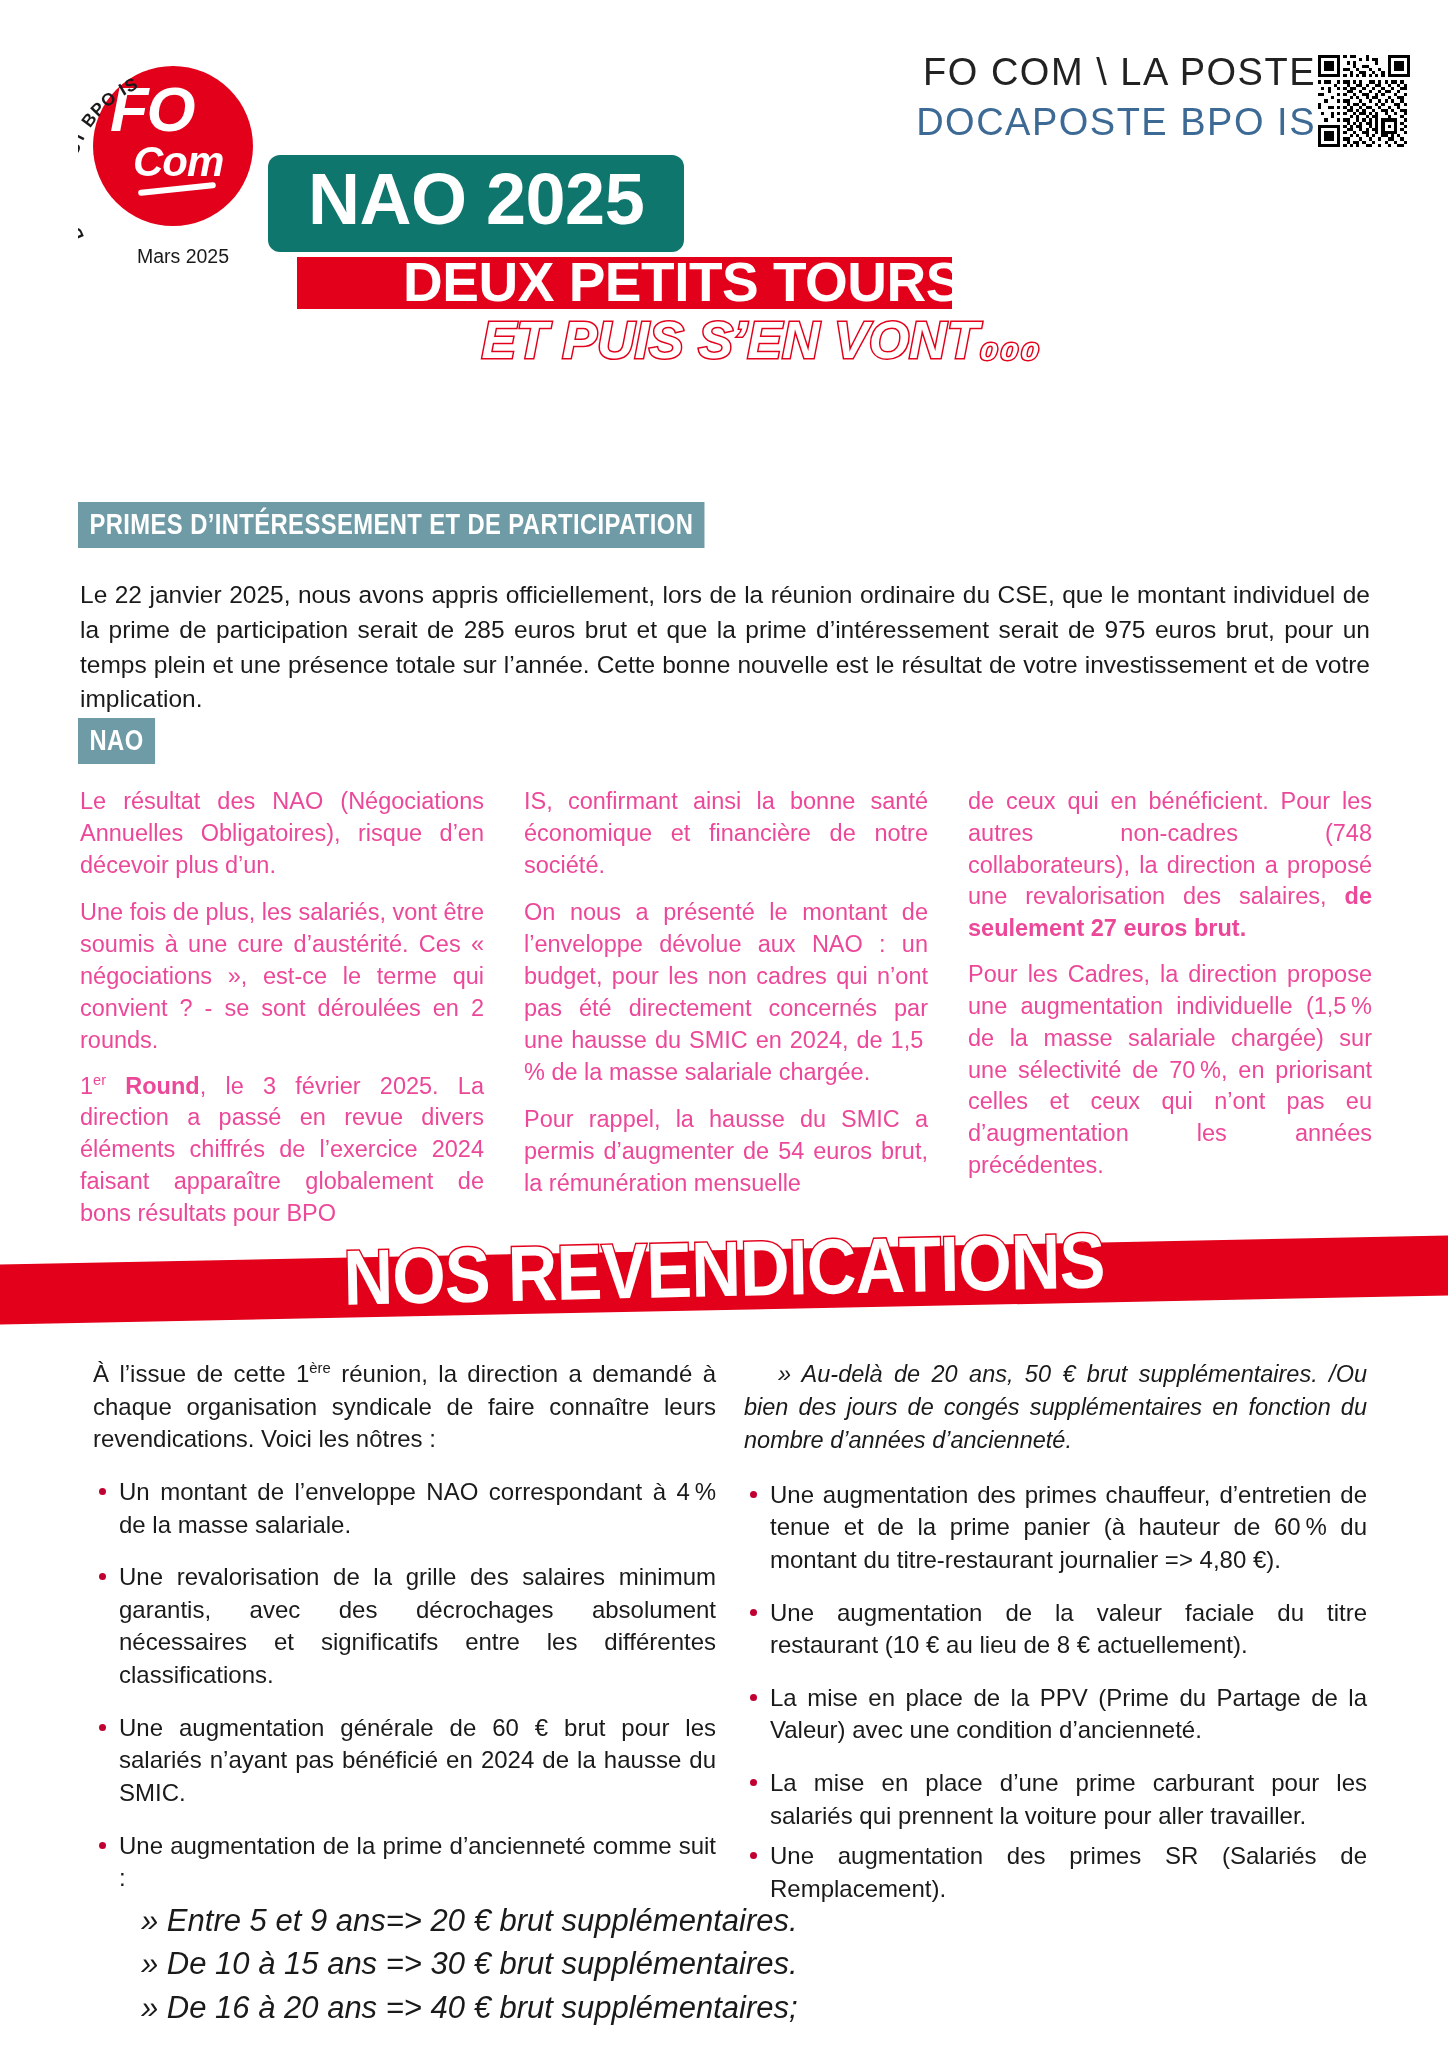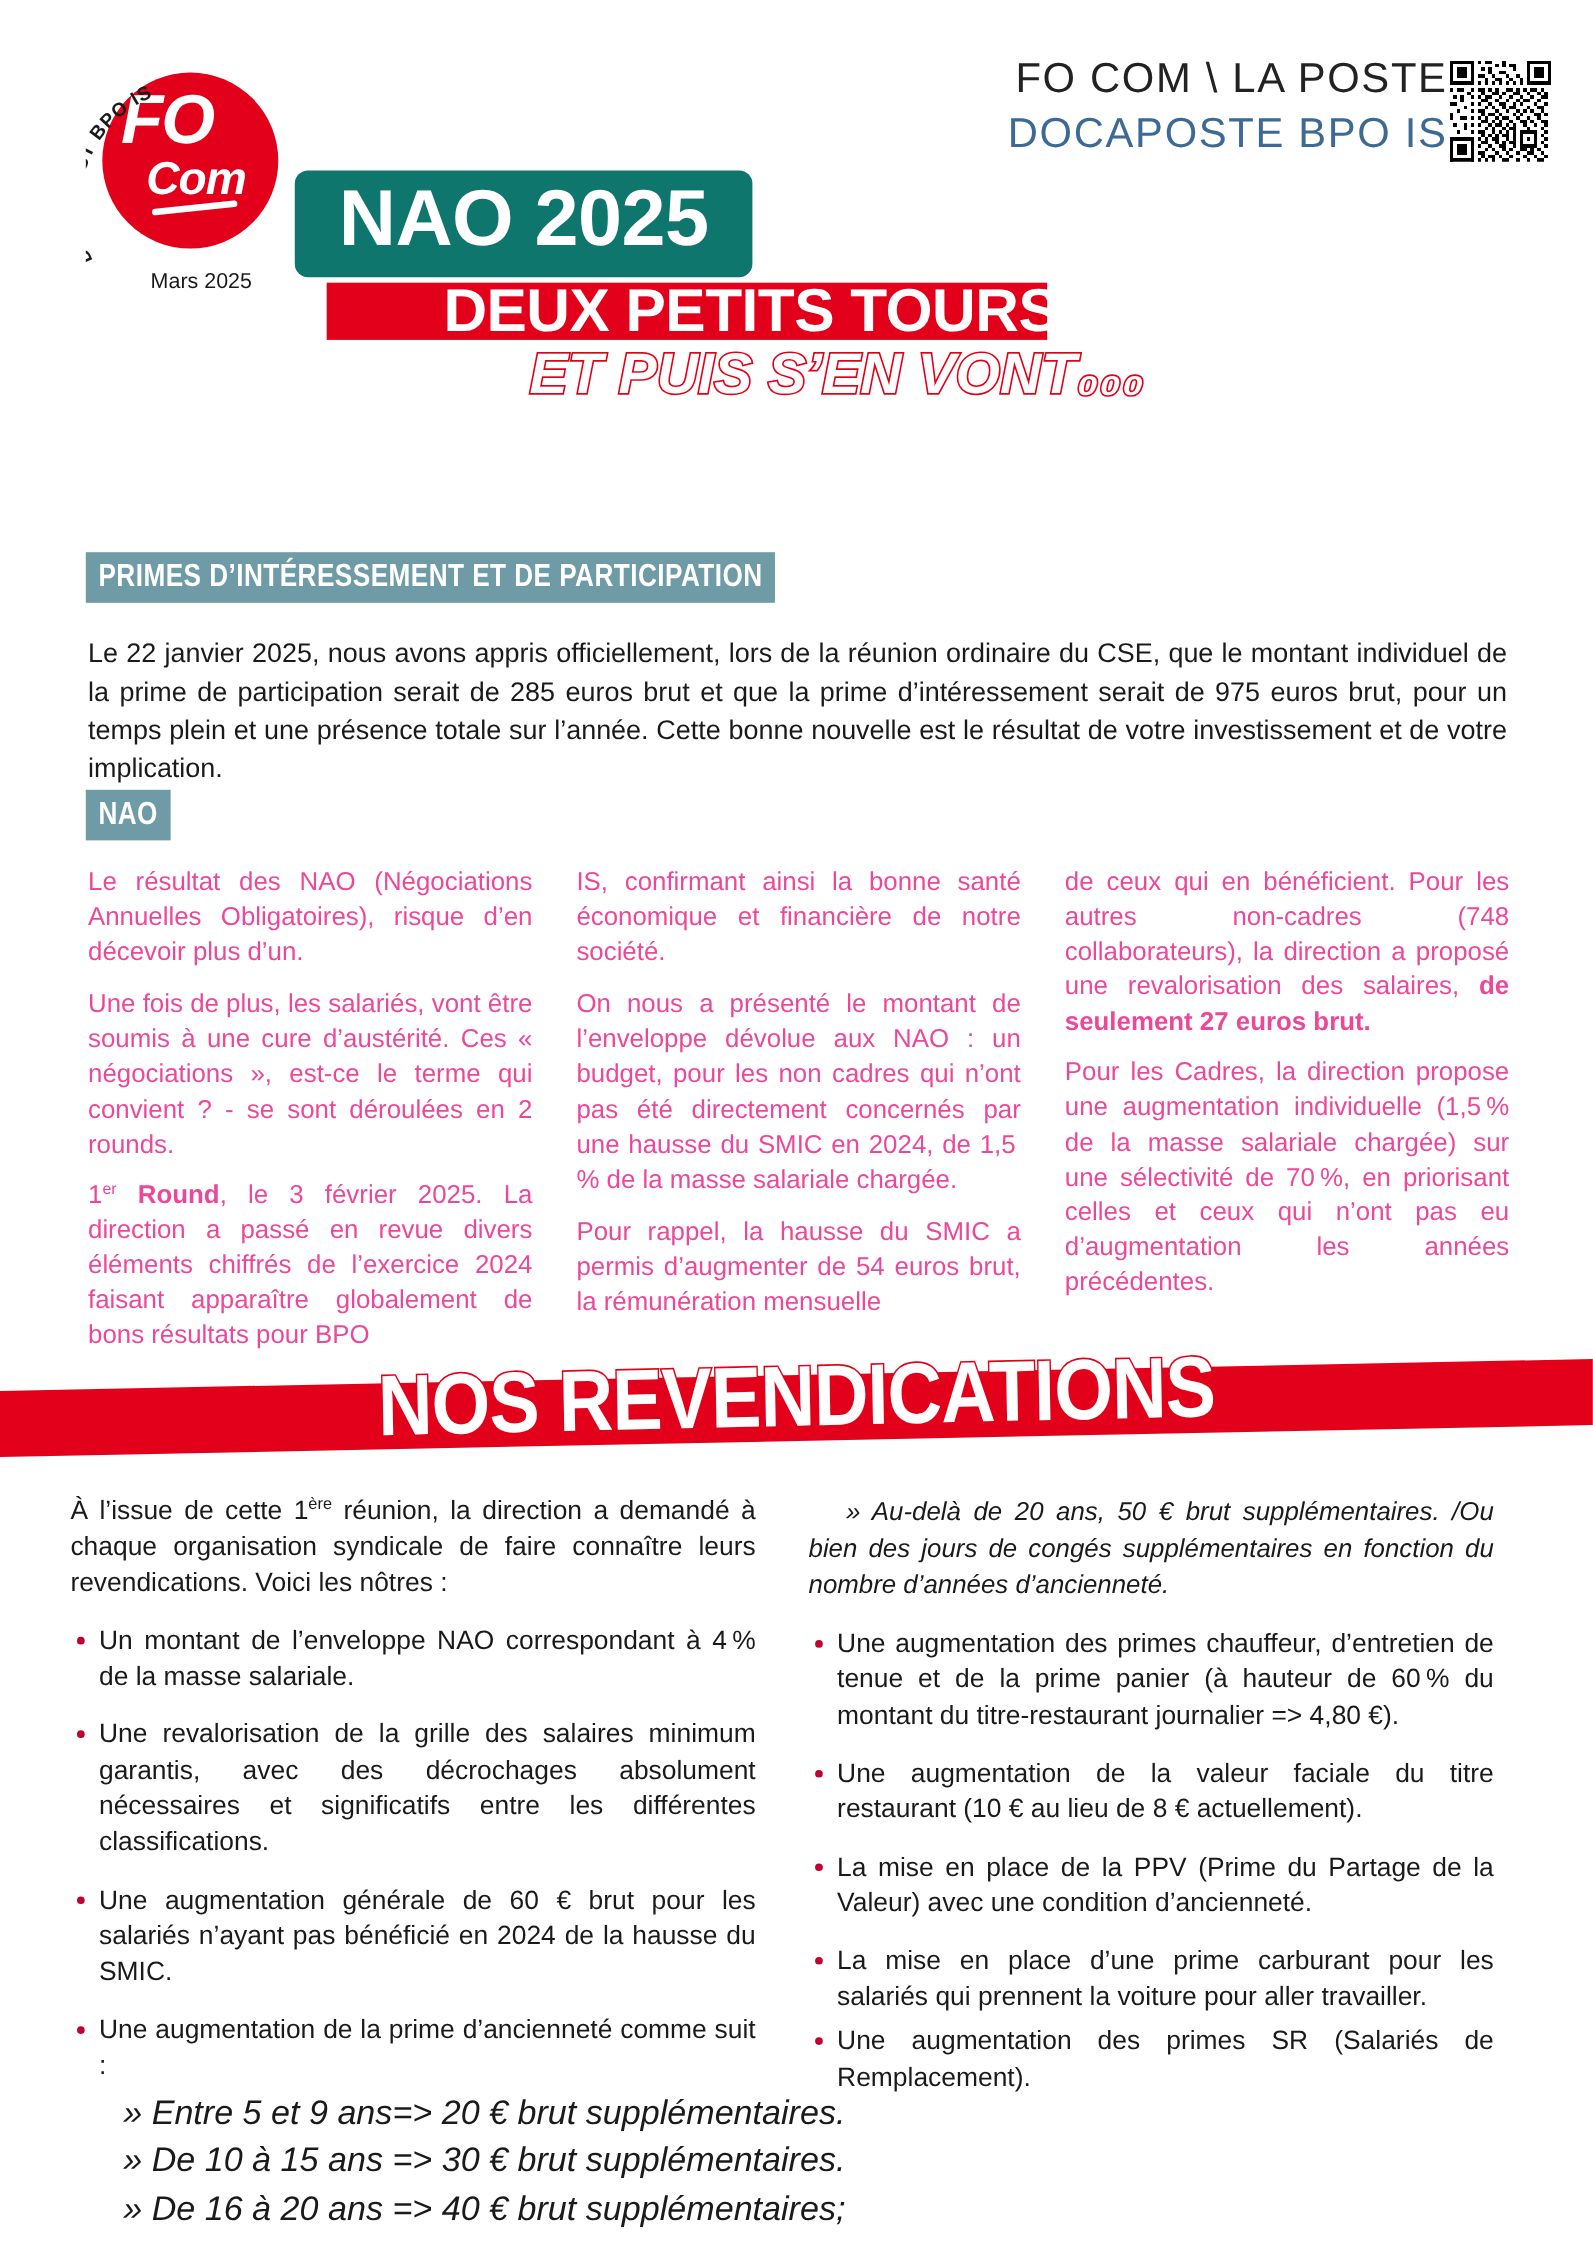--- a/index.html
+++ b/index.html
@@ -267,25 +267,25 @@
     letter-spacing: -1px;
     -webkit-text-stroke: 3px #e2001a;
     paint-order: stroke fill;
     transform: scaleX(0.88) rotate(-1.15deg);
     white-space: nowrap;
   }
 
   
   #bottom-cols {
     position: absolute;
-    left: 64px;
+    left: 93px;
     top: 1358px;
     width: 1295px;
     display: flex;
-    gap: 48px;
+    gap: 28px;
   }
   #bottom-cols .bcol {
     width: 623px;
     font-size: 24px;
     line-height: 1.36;
     color: #1a1a1a;
   }
   .lead-para {
     text-align: justify;
     margin: 0 0 20px 0;

